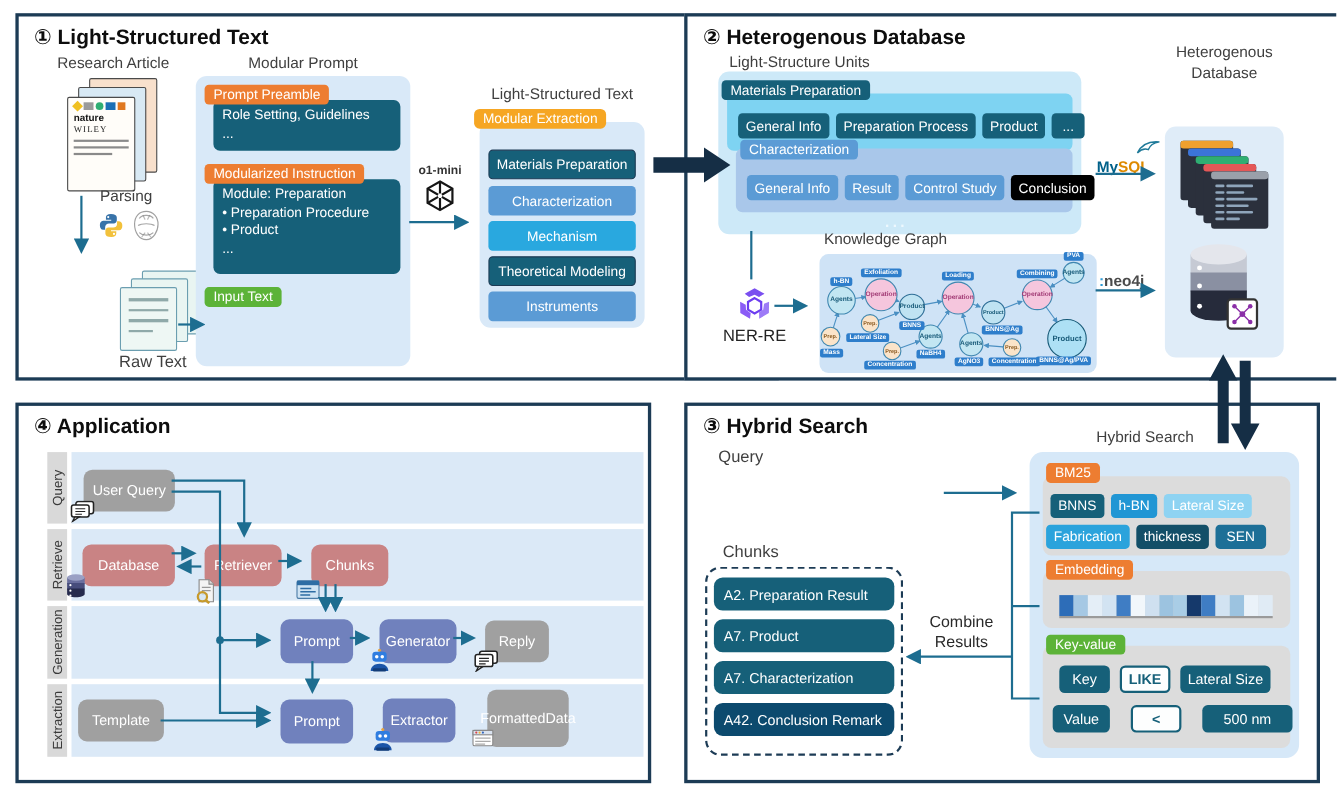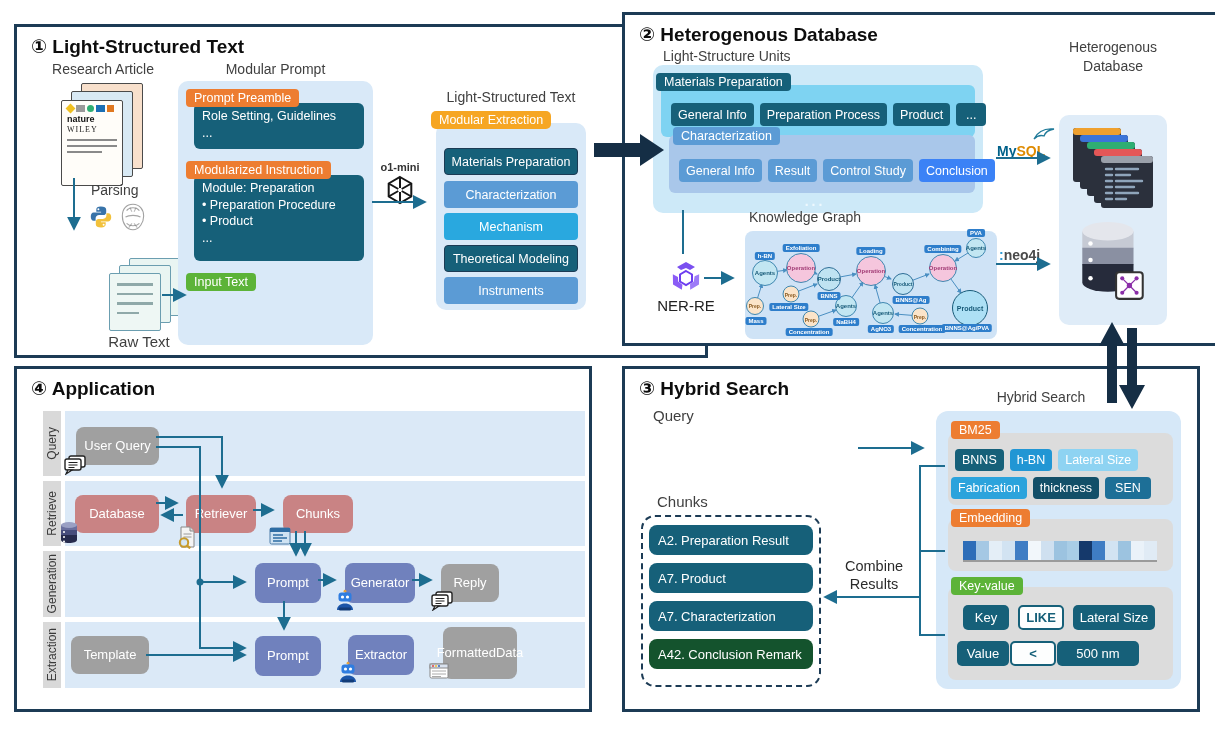--- a/index.html
+++ b/index.html
@@ -39,21 +39,21 @@
   .kvout{background:#fdfefe;color:#166079;border:2px solid #166079;font-weight:bold;}
   .embstrip{position:absolute;display:flex;width:194px;height:19px;border-bottom:2px solid #9a9a9a;}
   .emb-cell{flex:1;}
   .dashedbox{position:absolute;border:2.5px dashed #1c3b55;border-radius:14px;box-sizing:border-box;}
 </style>
 </head>
 <body>
 
 <div class="canvas">
 
-  <div class="panel" style="left:14px;top:24px;width:694px;height:334px;">
+  <div class="panel" style="left:14px;top:12px;width:694px;height:334px;">
     <div class="ptitle" style="left:14px;top:8px;">① Light-Structured Text</div>
     <div class="lbl ctr" style="left:16px;top:34px;width:140px;">Research Article</div>
 
     <div>
       <div class="page" style="left:64px;top:56px;width:62px;height:86px;background:#f8e0cc;"></div>
       <div class="page" style="left:54px;top:64px;width:62px;height:86px;background:#d8e9f4;"></div>
       <div class="page" style="left:44px;top:73px;width:62px;height:86px;background:#fffdf9;padding:4px 5px;">
         <div style="display:flex;gap:2px;align-items:center;">
           <span style="width:7px;height:7px;background:#f0c020;transform:rotate(45deg);display:inline-block;"></span>
           <span style="width:9px;height:7px;background:#9a9a9a;display:inline-block;"></span>
@@ -143,21 +143,21 @@
       <div class="chip" style="background:#166079;">Preparation Process</div>
       <div class="chip" style="background:#166079;">Product</div>
       <div class="chip" style="background:#166079;min-width:30px;">...</div>
     </div>
     <div class="abs" style="left:44px;top:120px;width:306px;height:58px;background:#a9c7ea;border-radius:6px;"></div>
     <div class="badge" style="left:48px;top:112px;background:#5b9bd5;">Characterization</div>
     <div class="row" style="left:54px;top:144px;">
       <div class="chip" style="background:#5b9bd5;">General Info</div>
       <div class="chip" style="background:#5b9bd5;">Result</div>
       <div class="chip" style="background:#5b9bd5;">Control Study</div>
-      <div class="chip" style="background:#3b82f6;">Conclusion</div>
+      <div class="chip" style="background:#000000;">Conclusion</div>
     </div>
     <div class="abs ctr" style="left:130px;top:178px;width:120px;color:#eef8fe;font-weight:bold;font-size:14px;letter-spacing:3px;">...</div>
 
     <svg class="abs" style="left:42px;top:244px;" width="38" height="36" viewBox="0 0 38 36">
       <g>
         <path d="M10 8 L19 3 L28 8 L23 11 L19 9 L14 11 Z" fill="#7a4ff0"></path>
         <path d="M10 8 L19 3 L28 8 L23 11 L19 9 L14 11 Z" fill="#9d7bf7" transform="rotate(120 19 18)"></path>
         <path d="M10 8 L19 3 L28 8 L23 11 L19 9 L14 11 Z" fill="#8b5cf6" transform="rotate(240 19 18)"></path>
         <path d="M19 12 l6 3.5 v7 l-6 3.5 l-6 -3.5 v-7 Z" fill="none" stroke="#6d3df0" stroke-width="2"></path>
       </g>
@@ -410,32 +410,32 @@
         <div class="emb-cell" style="background: rgb(224, 235, 245);"></div>
       </div>
 
     <div class="graybox" style="left:323px;top:218px;width:225px;height:93px;"></div>
     <div class="badge" style="left:326px;top:208px;background:#5cb338;">Key-value</div>
     <div class="row" style="left:338px;top:236px;gap:9px;">
       <div class="kvchip kvfill" style="width:46px;">Key</div>
       <div class="kvchip kvout" style="width:46px;">LIKE</div>
       <div class="kvchip kvfill" style="width:82px;">Lateral Size</div>
     </div>
-    <div class="row" style="left:332px;top:272px;gap:1px;">
+    <div class="row" style="left:332px;top:272px;gap:19px;">
       <div class="kvchip kvfill" style="width:52px;">Value</div>
       <div class="kvchip kvout" style="width:46px;">&lt;</div>
       <div class="kvchip kvfill" style="width:82px;">500 nm</div>
     </div>
 
     <div class="lbl" style="left:32px;top:124px;font-size:15px;">Chunks</div>
     <div class="dashedbox" style="left:16px;top:146px;width:180px;height:172px;"></div>
     <div class="chipcol" style="left:24px;top:156px;width:164px;height:30px;background:#166079;font-size:13px;border-radius:8px;">A2. Preparation Result</div>
     <div class="chipcol" style="left:24px;top:194px;width:164px;height:30px;background:#166079;font-size:13px;border-radius:8px;">A7. Product</div>
     <div class="chipcol" style="left:24px;top:232px;width:164px;height:30px;background:#166079;font-size:13px;border-radius:8px;">A7. Characterization</div>
-    <div class="chipcol" style="left:24px;top:270px;width:164px;height:30px;background:#14532d;font-size:13px;border-radius:8px;">A42. Conclusion Remark</div>
+    <div class="chipcol" style="left:24px;top:270px;width:164px;height:30px;background:#0c4a6e;font-size:13px;border-radius:8px;">A42. Conclusion Remark</div>
 
     <div class="abs ctr" style="left:208px;top:188px;width:82px;font-size:14.5px;color:#2a2a2a;line-height:1.25;">
       <div>Combine</div>
       <div>Results</div>
     </div>
   </div>
 
   <svg class="overlay" width="1215" height="729" viewBox="0 0 1215 729">
     <defs>
       <marker id="ar" viewBox="0 0 10 10" refX="8" refY="5" markerWidth="7" markerHeight="7" orient="auto">

